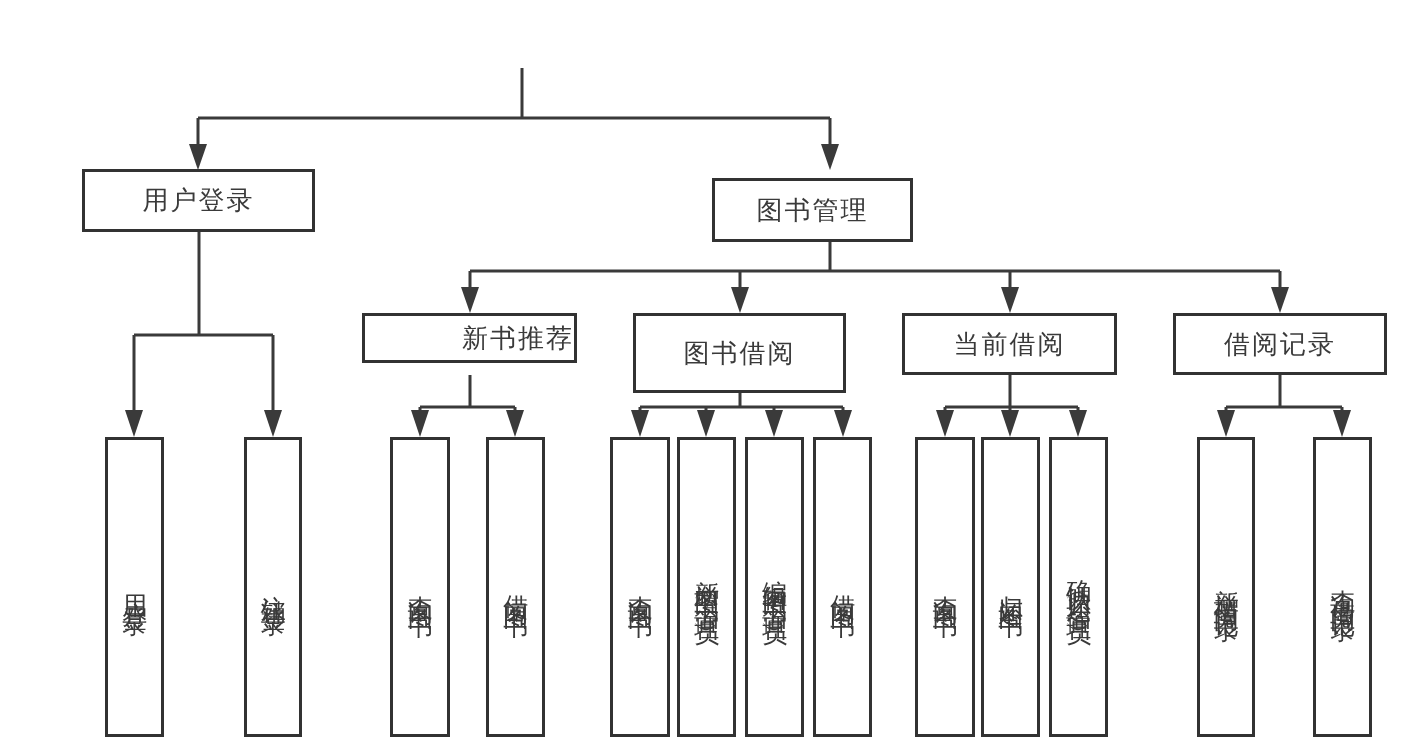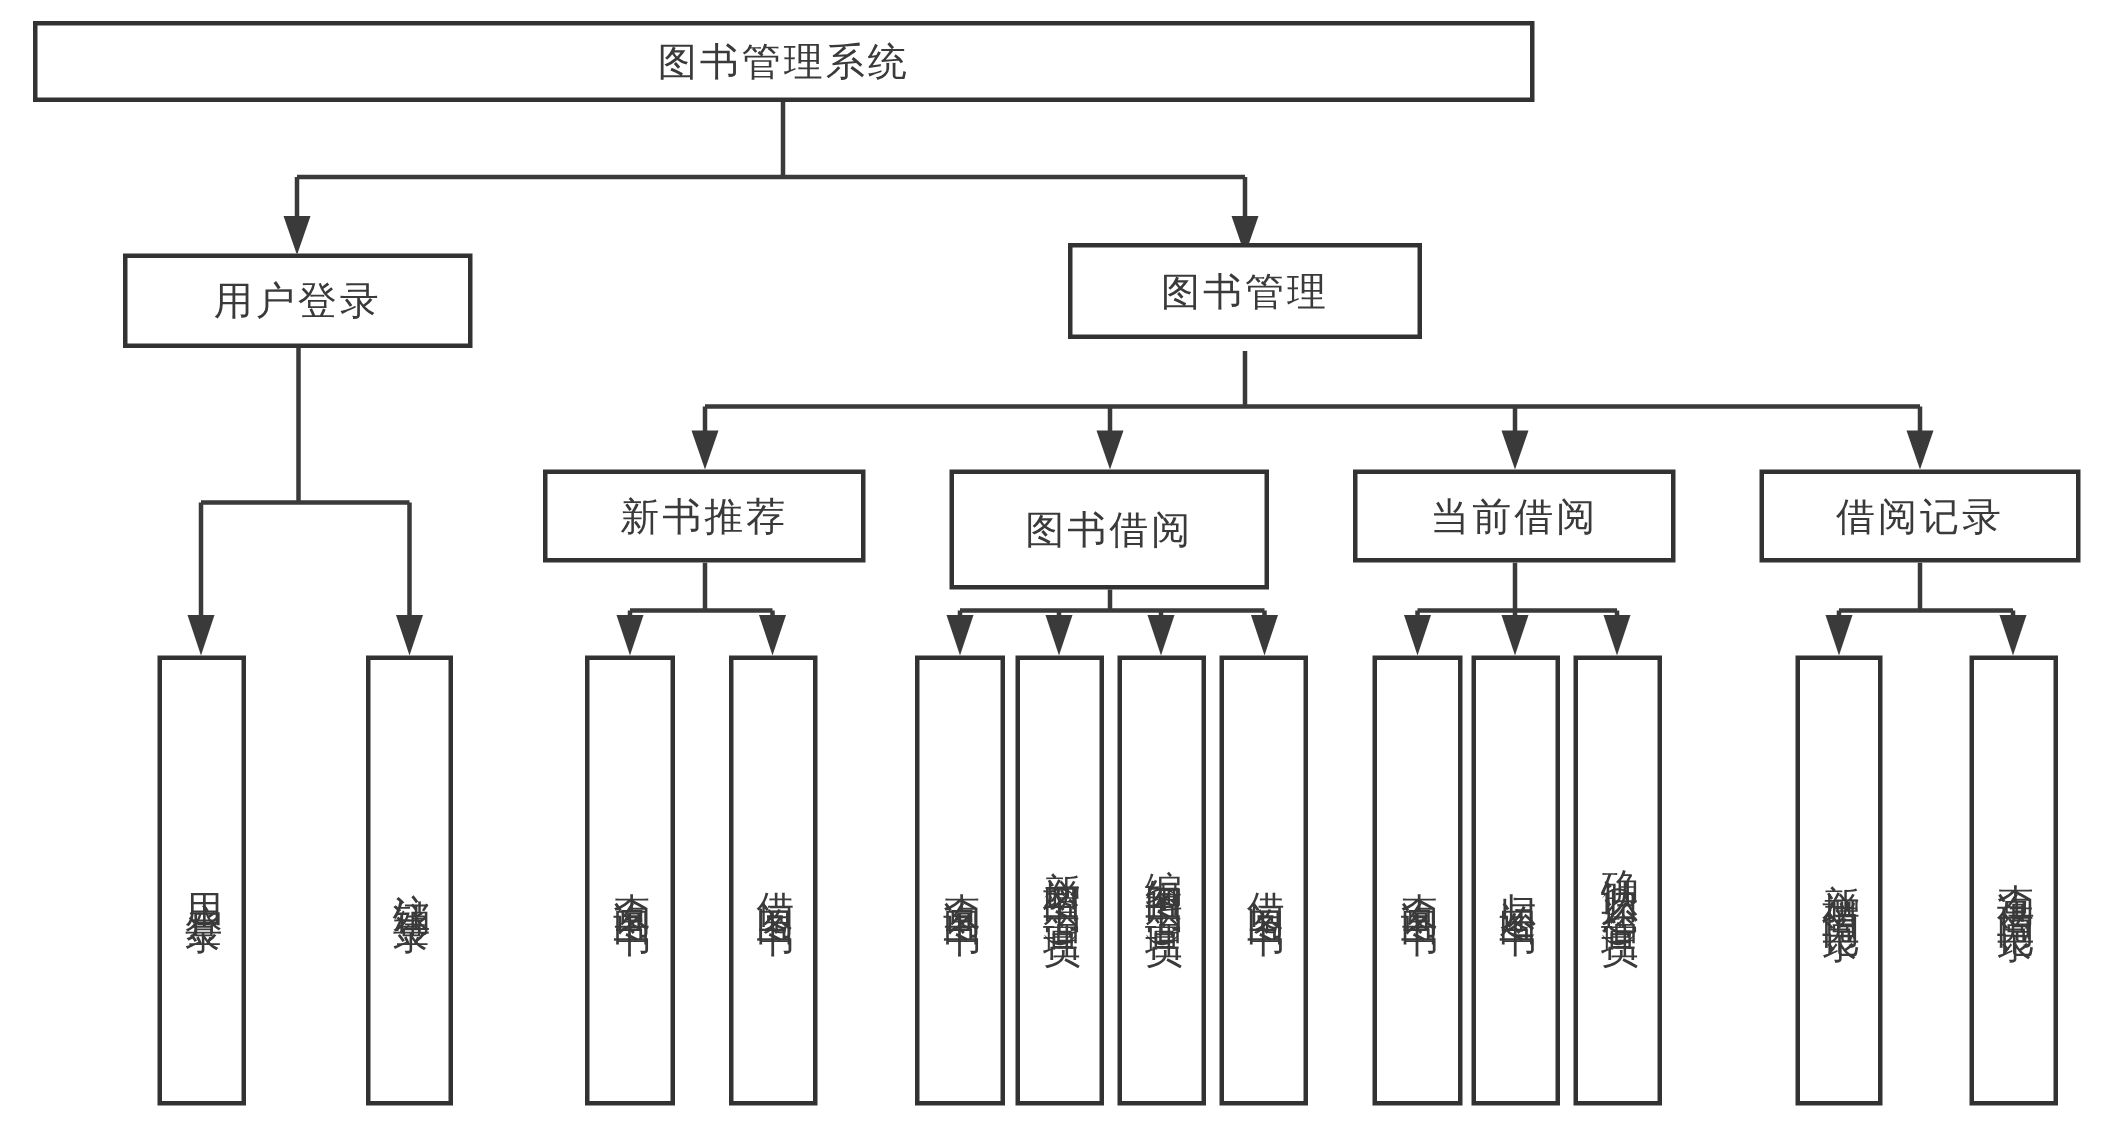--- a/index.html
+++ b/index.html
@@ -115,32 +115,29 @@
       <polygon points="1069,410 1087,410 1078,437"></polygon>
     </g>
 
     <g>
       <path d="M1280 375 V407 M1226 407 H1342 M1226 407 V412 M1342 407 V412"></path>
       <polygon points="1217,410 1235,410 1226,437"></polygon>
       <polygon points="1333,410 1351,410 1342,437"></polygon>
     </g>
   </svg>
 
-  <div class="node hnode" style="left:22px; top:14px; width:1001px; height:54px;">
-    <span>图书管理系统</span>
-  </div>
 
   <div class="node hnode" style="left:82px; top:169px; width:233px; height:63px;">
     <span>用户登录</span>
   </div>
-  <div class="node hnode" style="left:712px; top:162px; width:236px; height:64px;">
+  <div class="node hnode" style="left:712px; top:178px; width:201px; height:64px;">
     <span>图书管理</span>
   </div>
 
-  <div class="node hnode" style="left:362px; top:313px; width:215px; height:62px;">
+  <div class="node hnode" style="left:362px; top:313px; width:215px; height:50px;justify-content:flex-end;">
     <span>新书推荐</span>
   </div>
   <div class="node hnode" style="left:633px; top:313px; width:213px; height:80px;">
     <span>图书借阅</span>
   </div>
   <div class="node hnode" style="left:902px; top:313px; width:215px; height:62px;">
     <span>当前借阅</span>
   </div>
   <div class="node hnode" style="left:1173px; top:313px; width:214px; height:62px;">
     <span>借阅记录</span>

